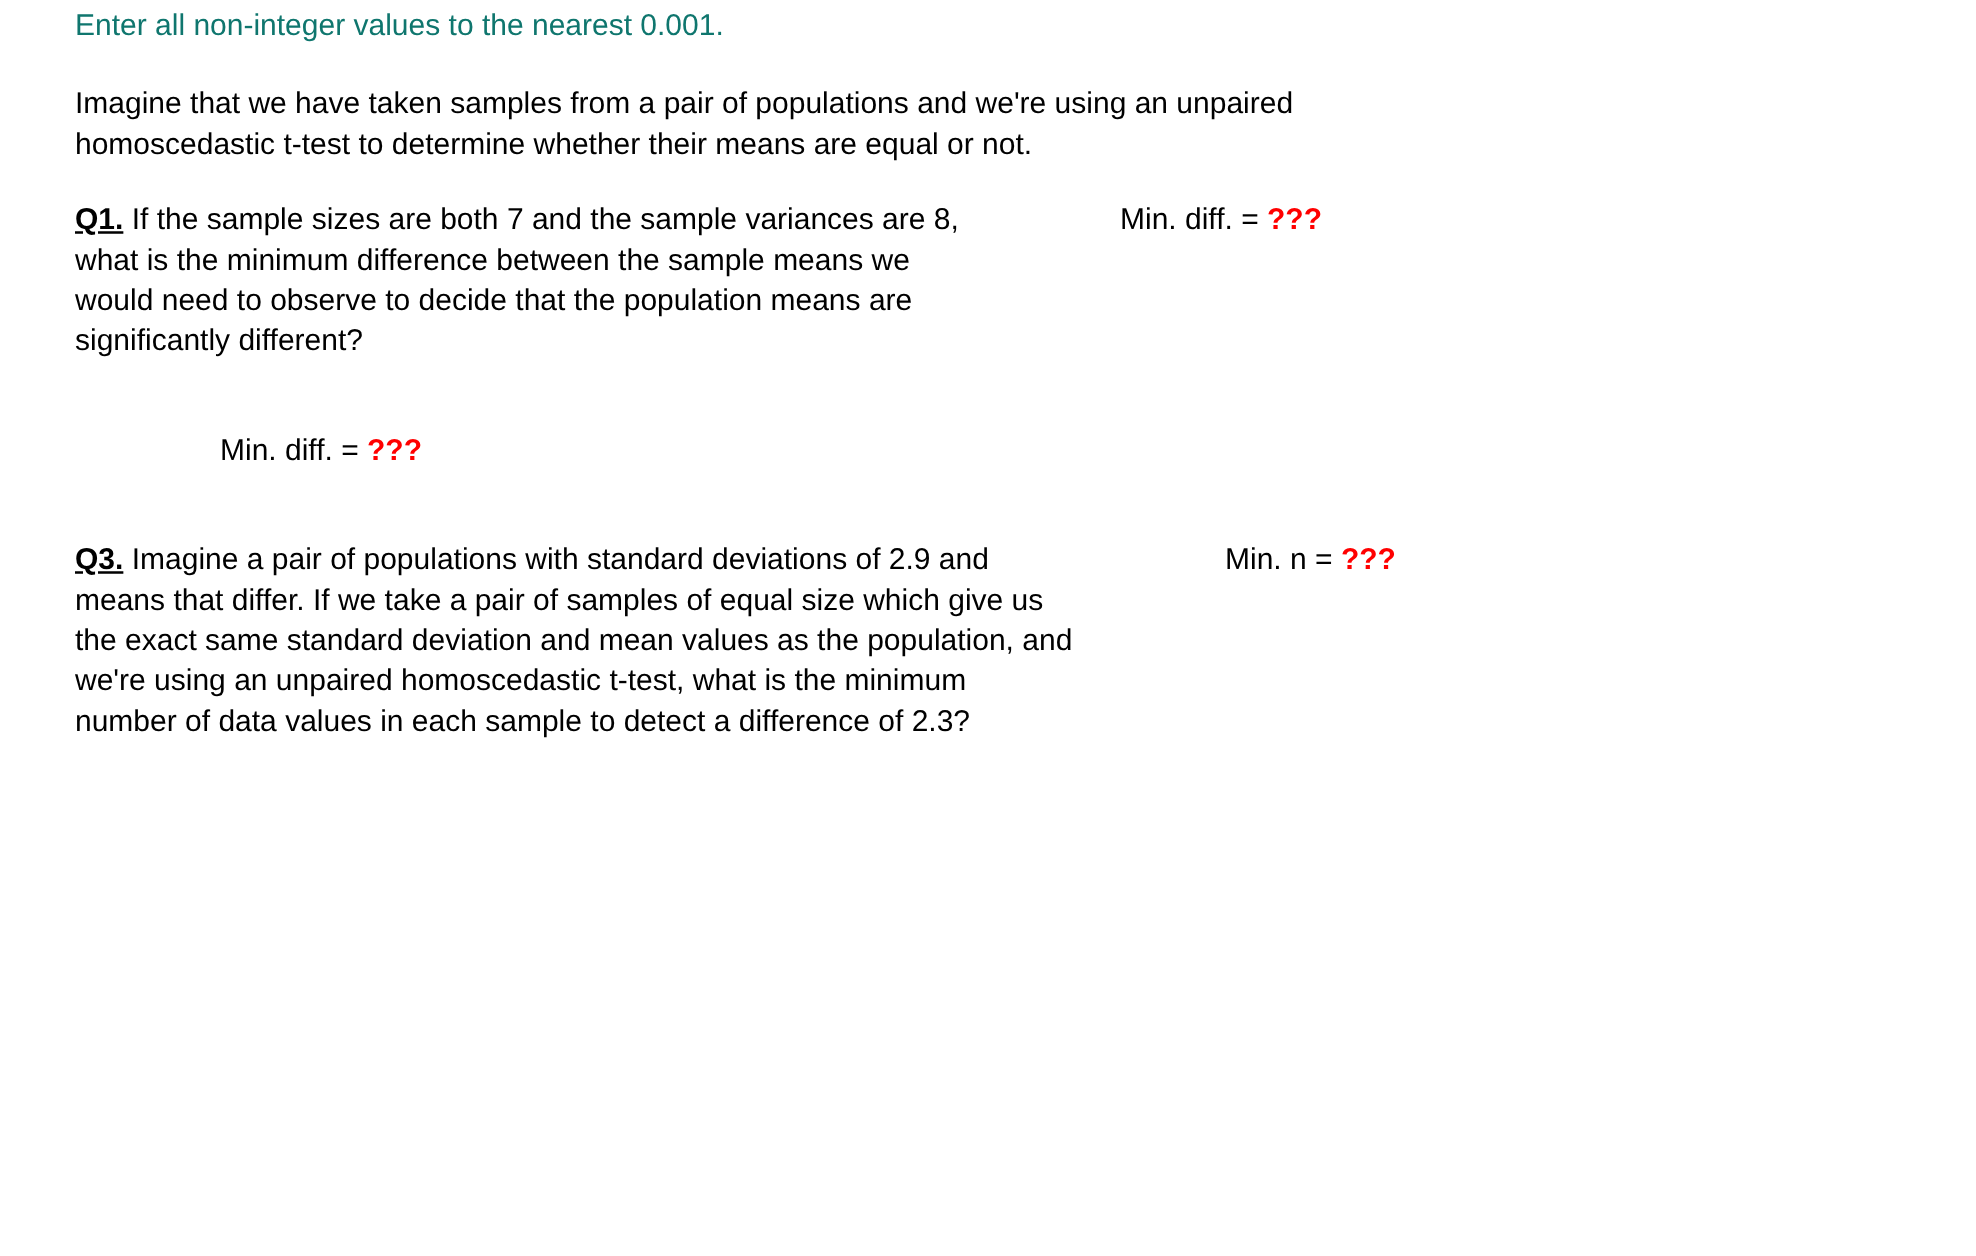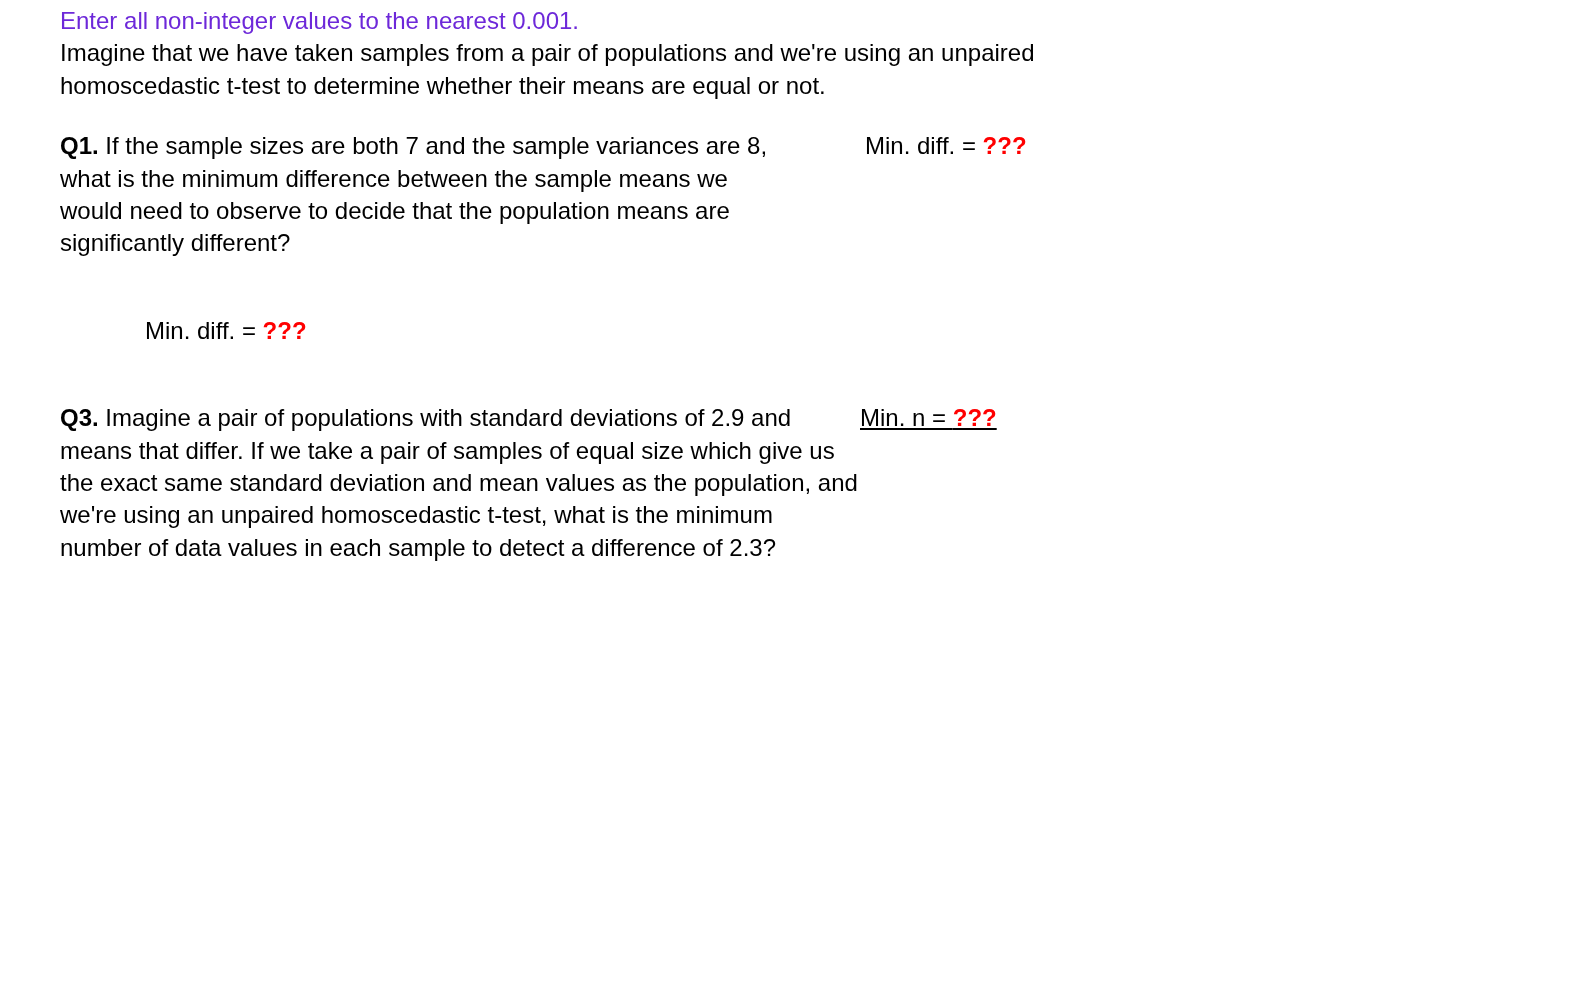--- a/index.html
+++ b/index.html
@@ -10,21 +10,22 @@
     body {
       font-family: Arial, Helvetica, sans-serif;
       font-size: 24px;
       line-height: 1.35;
       color: #000;
       background: #fff;
       padding: 5px 60px 40px 60px;
       width: 1581px;
     }
     .instruction {
-      color: #6d28d9;
+      color: #0f766e;
+      margin-bottom: 30px;
     }
     .intro {
       margin-bottom: 28px;
       max-width: 1100px;
     }
     .question-row {
       display: flex;
       margin-bottom: 55px;
       align-items: flex-start;
     }
@@ -35,27 +36,28 @@
       width: 720px;
     }
     .q3 .question-text {
       width: 800px;
     }
     .answer-col {
       flex: 0 0 auto;
       padding-top: 0;
     }
     .q1 .answer-col, .q2 .answer-col {
-      margin-left: 85px;
+      margin-left: 116px;
     }
     .q3 .answer-col {
-      text-decoration: underline;
+      margin-left: 120px;
     }
     .qlabel {
       font-weight: bold;
+      text-decoration: underline;
     }
     .answer-placeholder {
       color: #ff0000;
       font-weight: bold;
     }
   </style>
 </head>
 <body>
 
 <div class="instruction">Enter all non-integer values to the nearest 0.001.</div>

